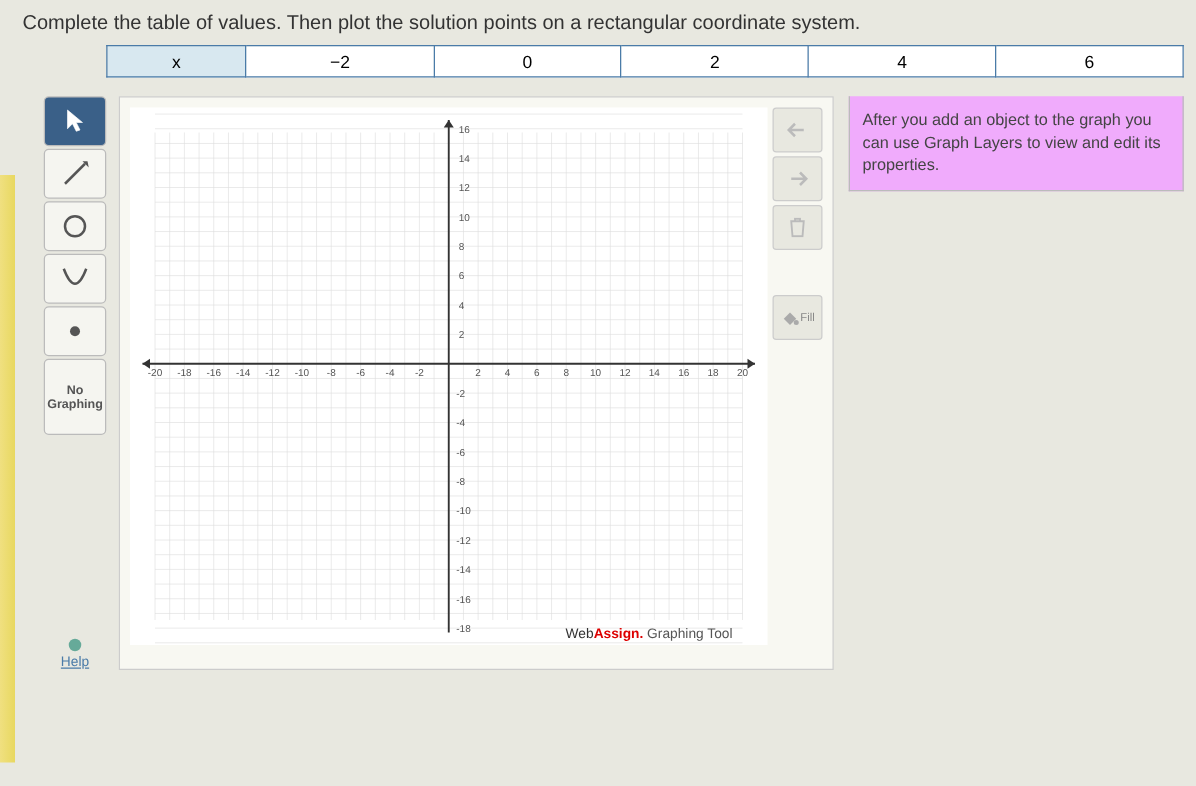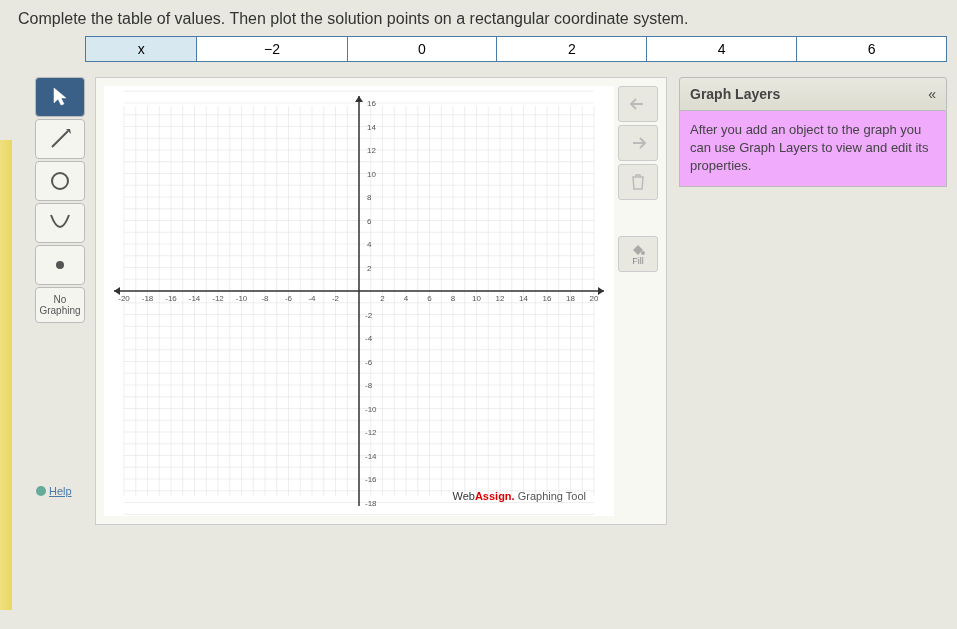--- a/index.html
+++ b/index.html
@@ -70,30 +70,31 @@
       border: 1px solid #bbb;
       border-radius: 4px;
       display: flex;
       align-items: center;
       justify-content: center;
       cursor: pointer;
       font-size: 18px;
     }
     .tool-btn.selected { background: #3a6088; }
     .tool-btn.selected svg path, .tool-btn.selected svg polygon { fill: #fff; }
-    .tool-btn.text { font-size: 10px; color: #555; flex-direction: column; line-height: 1.1; height: 36px;}
+    .tool-btn.text { font-size: 10px; color: #555; flex-direction: column; line-height: 1.1; height: 61px; font-weight: bold;}
     .help-link {
       margin-top: 160px;
       font-size: 11px;
       color: #4a7ba8;
       text-decoration: underline;
       cursor: pointer;
       display: flex;
       align-items: center;
       gap: 2px;
+      flex-direction: column;
     }
     
     .graph-container {
       background: #f8f8f2;
       border: 1px solid #ccc;
       padding: 8px;
       position: relative;
       display:flex;
     }
     .grid-svg { background: #fff; }
@@ -105,21 +106,21 @@
     }
     .side-btn {
       width:40px; height:36px;
       background:#e8e8e0;
       border:1px solid #ccc;
       border-radius:3px;
       display:flex; align-items:center; justify-content:center;
       font-size:10px; color:#888;
       cursor:pointer;
     }
-    .fill-btn { flex-direction:column; }
+    .fill-btn { flex-direction:row; }
     
     .credit {
       position:absolute;
       bottom: 22px;
       right: 80px;
       font-size: 11px;
       color: #555;
       text-align: center;
     }
     .credit .wa1 { color:#333; }
@@ -374,19 +375,15 @@
           </svg>
         <span style="font-size:9px;">Fill</span>
       </div>
     </div>
     <div class="credit">
       <span class="wa1">Web</span><span class="wa2">Assign.</span><span> Graphing Tool</span>
     </div>
   </div>
 
   <div class="layers-panel">
-    <div class="layers-header">
-      <span>Graph Layers</span>
-      <span style="font-weight:normal;">«</span>
-    </div>
     <div class="layers-body">After you add an object to the graph you can use Graph Layers to view and edit its properties.</div>
   </div>
 </div>
 
 </body></html>

